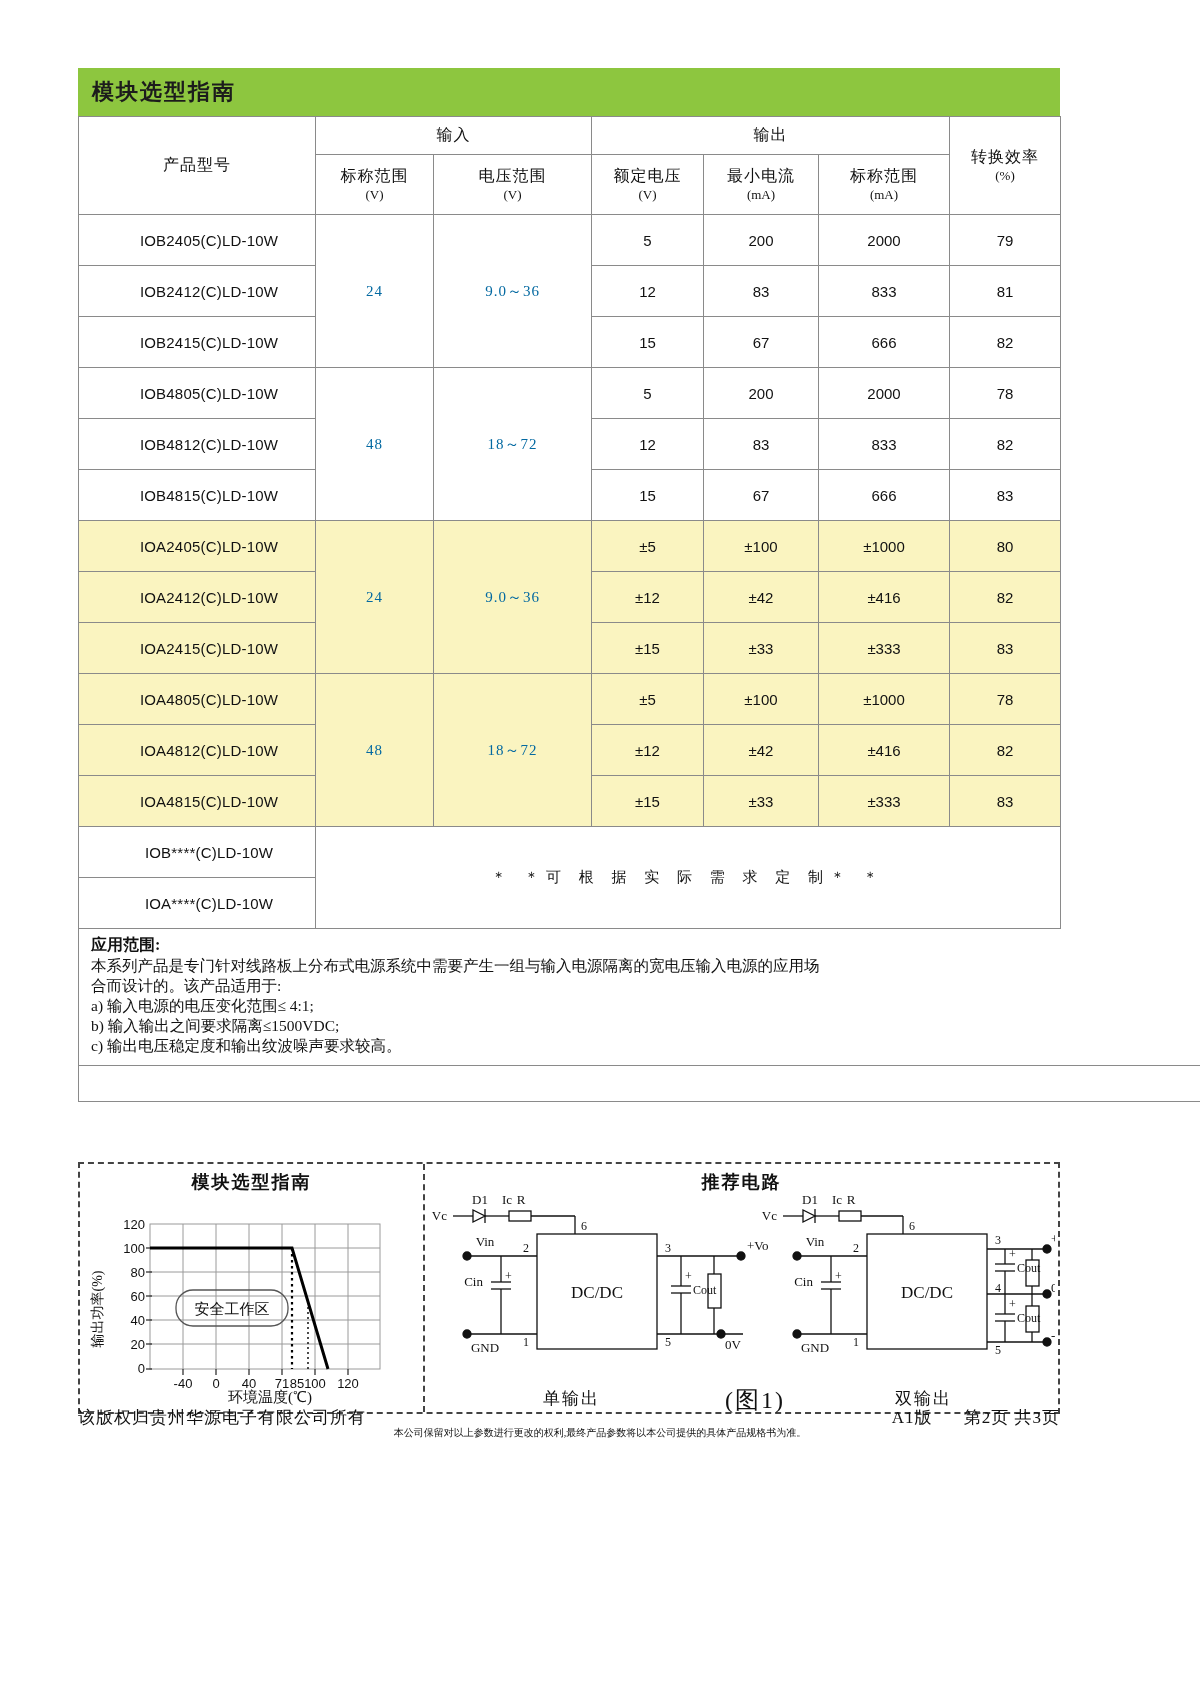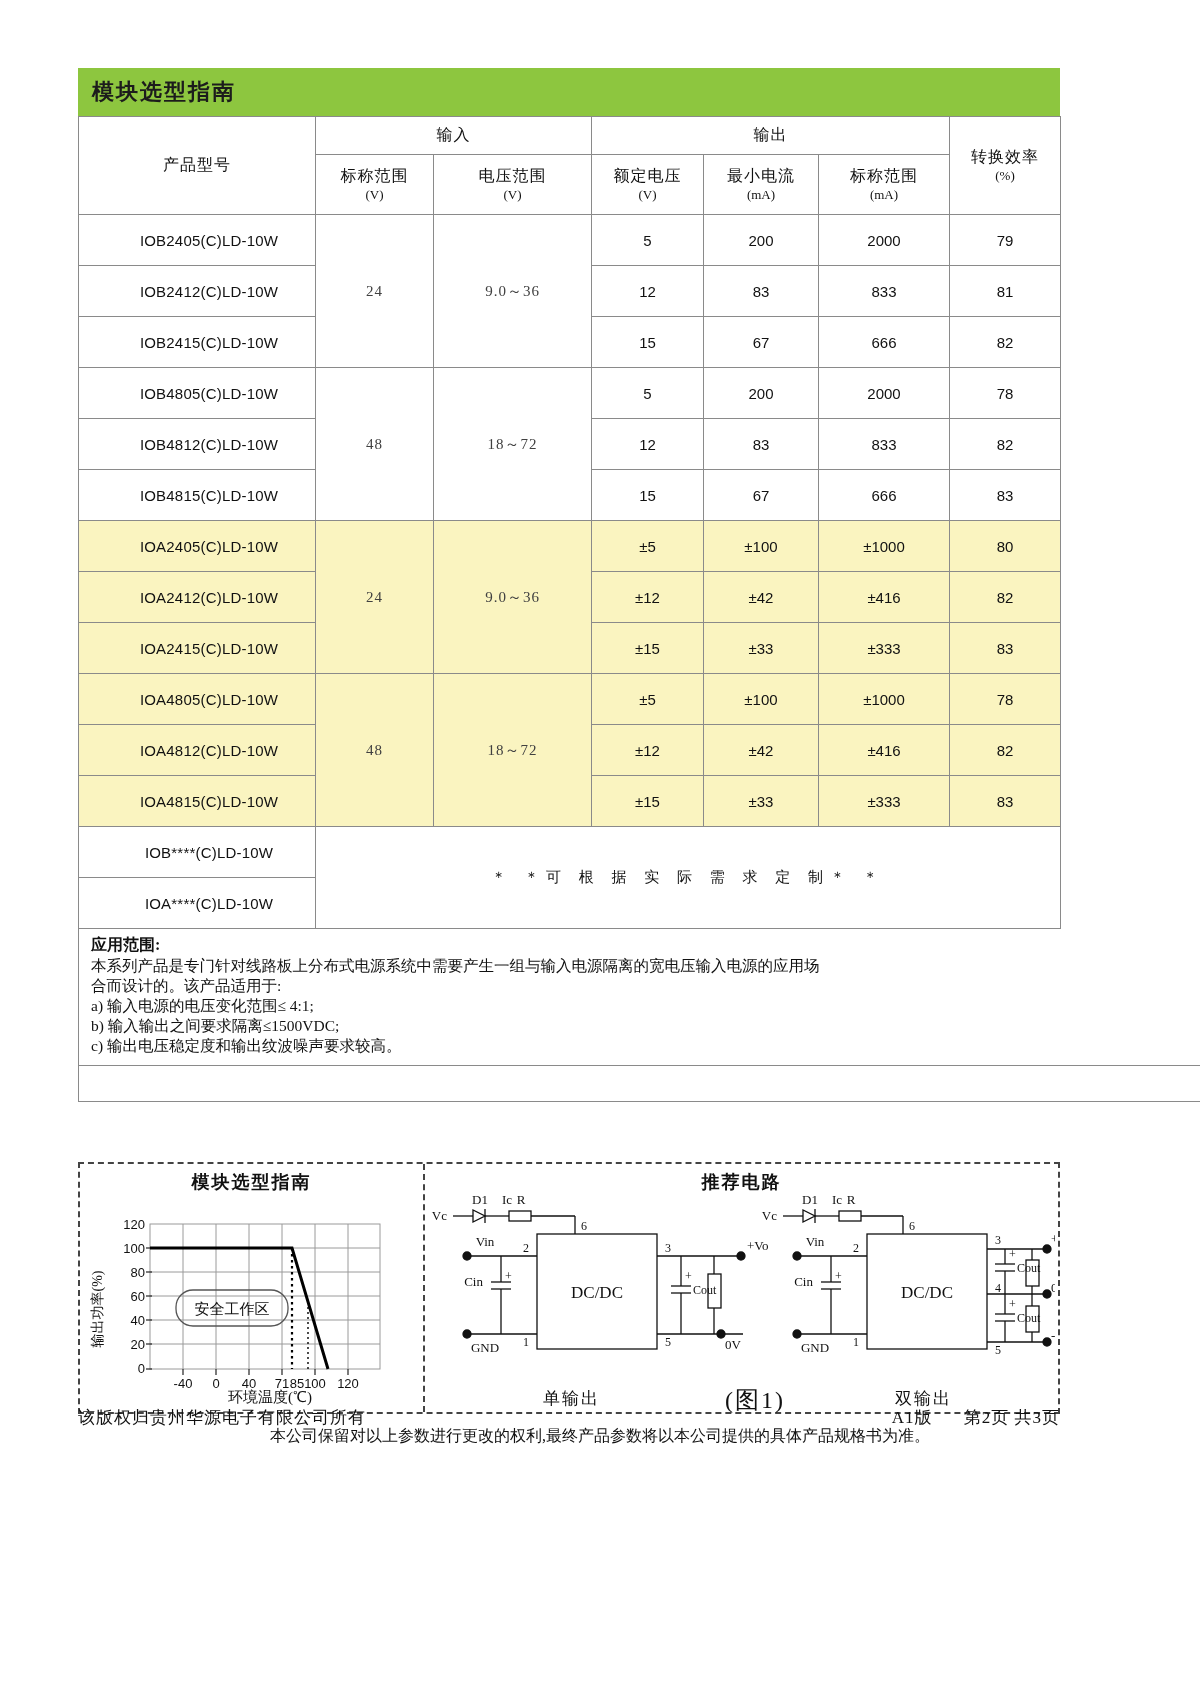--- a/index.html
+++ b/index.html
@@ -55,21 +55,21 @@
   .th-cn { font-size: 16px; display:block; letter-spacing:1px; }
   .th-unit { font-size: 13px; display:block; letter-spacing:0; }
   .model {
     text-align: left;
     padding-left: 24px !important;
     font-family: "Liberation Sans", sans-serif;
     font-size: 16.5px;
     letter-spacing: 0.2px;
   }
   .num { font-family: "Liberation Sans", sans-serif; font-size: 16.5px; }
-  .numser { font-family: "Liberation Serif", serif; font-size: 16px; color:#404040; letter-spacing:1px;}
+  .numser { font-family: "Liberation Serif", serif; font-size: 16px; color:#0369a1; letter-spacing:1px;}
   .hl { background: #faf4c0; }
   .custom-note {
     font-family: "Liberation Serif", serif;
     font-size: 16px;
     letter-spacing: 7px;
   }
 
   
   .textbox {
     position: absolute;
@@ -110,21 +110,21 @@
     font-family: "Liberation Serif", serif;
     font-size: 17px;
     letter-spacing: 2px;
   }
 
   
   .footer-note {
     position: absolute;
     left: 0; width: 1200px;
     text-align: center;
-    font-size: 16px;
+    font-size: 10px;
     font-family: "Liberation Serif", serif;
   }
   .footer-row {
     position: absolute;
     left: 78px; width: 982px;
     display: flex; justify-content: space-between; align-items: baseline;
     font-family: "Liberation Serif", serif;
     font-size: 17px;
     letter-spacing: 1px;
   }

